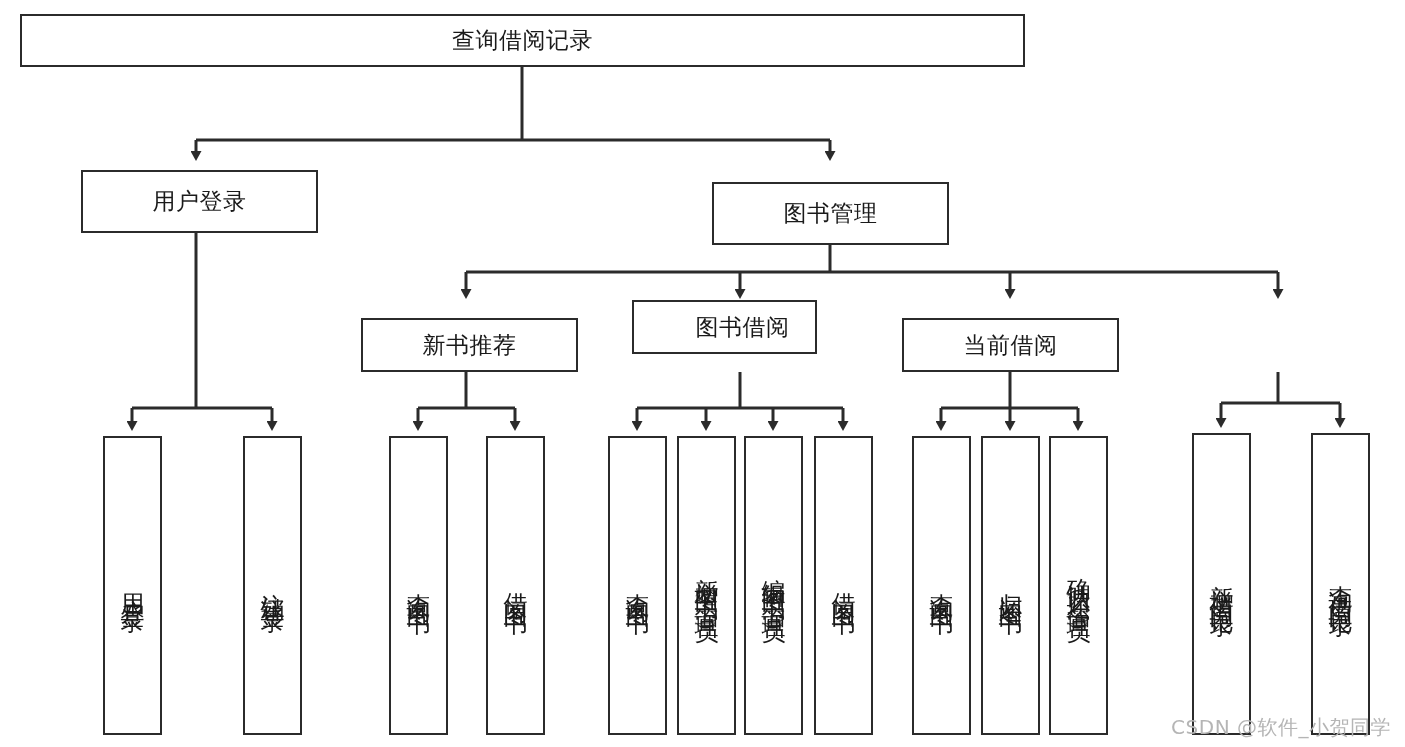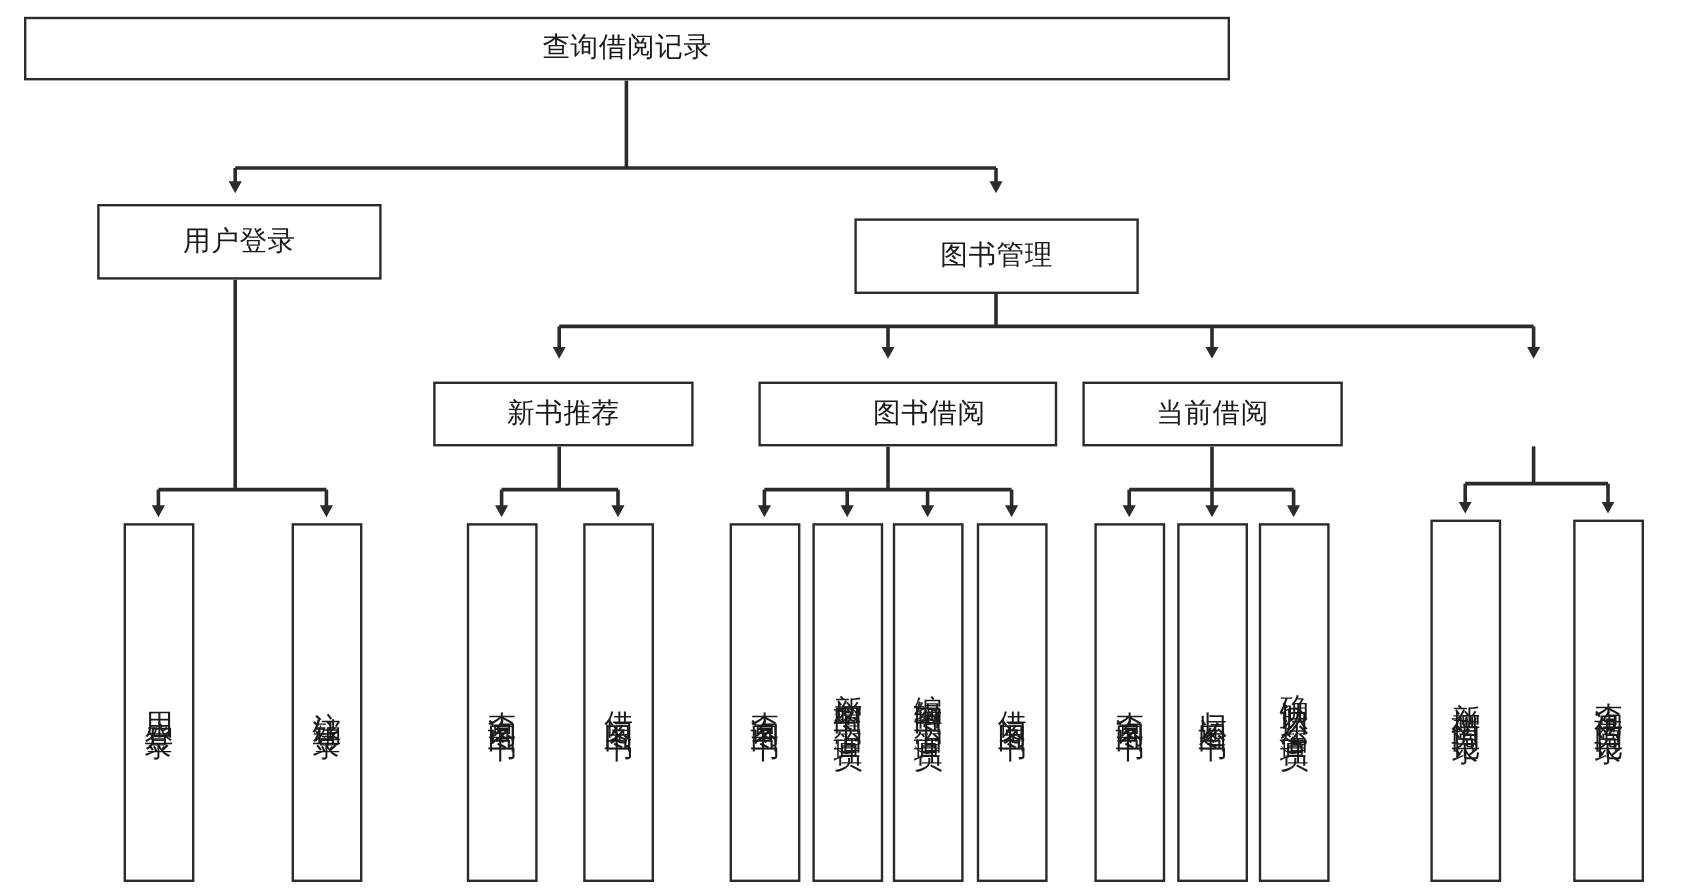--- a/index.html
+++ b/index.html
@@ -132,21 +132,21 @@
   <div class="node-box" style="left:81px; top:170px; width:237px; height:63px;">
     <span class="node-label">用户登录</span>
   </div>
   <div class="node-box" style="left:712px; top:182px; width:237px; height:63px;">
     <span class="node-label">图书管理</span>
   </div>
 
   <div class="node-box" style="left:361px; top:318px; width:217px; height:54px;">
     <span class="node-label">新书推荐</span>
   </div>
-  <div class="node-box" style="left:632px; top:318px; width:249px; height:54px;padding-left:36px;">
+  <div class="node-box" style="left:632px; top:300px; width:185px; height:54px;padding-left:36px;">
     <span class="node-label">图书借阅</span>
   </div>
   <div class="node-box" style="left:902px; top:318px; width:217px; height:54px;">
     <span class="node-label">当前借阅</span>
   </div>
 
   <div class="node-box vertical" style="left:103px; top:436px; width:59px; height:299px;">
     <span class="node-label">用户登录</span>
   </div>
   <div class="node-box vertical" style="left:243px; top:436px; width:59px; height:299px;">
@@ -183,13 +183,14 @@
     <span class="node-label">确认归还（管理员）</span>
   </div>
 
   <div class="node-box vertical" style="left:1192px; top:433px; width:59px; height:302px;">
     <span class="node-label">新增借阅记录</span>
   </div>
   <div class="node-box vertical" style="left:1311px; top:433px; width:59px; height:302px;">
     <span class="node-label">查询借阅记录</span>
   </div>
 
+  <div class="watermark">CSDN @软件_小贺同学</div>
 </div>
 
 </body></html>

